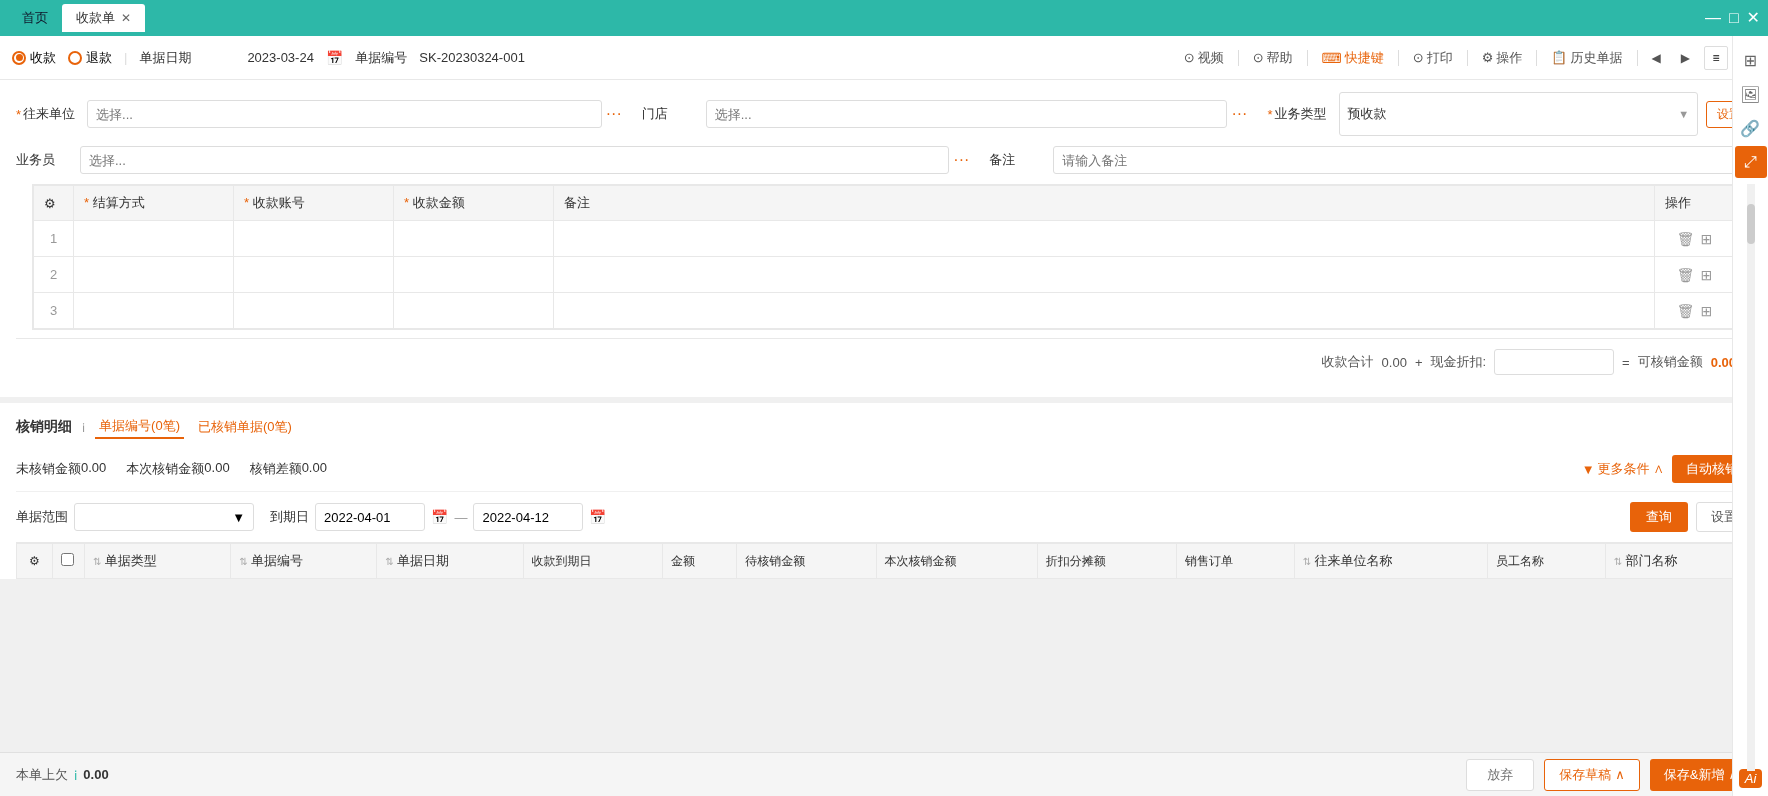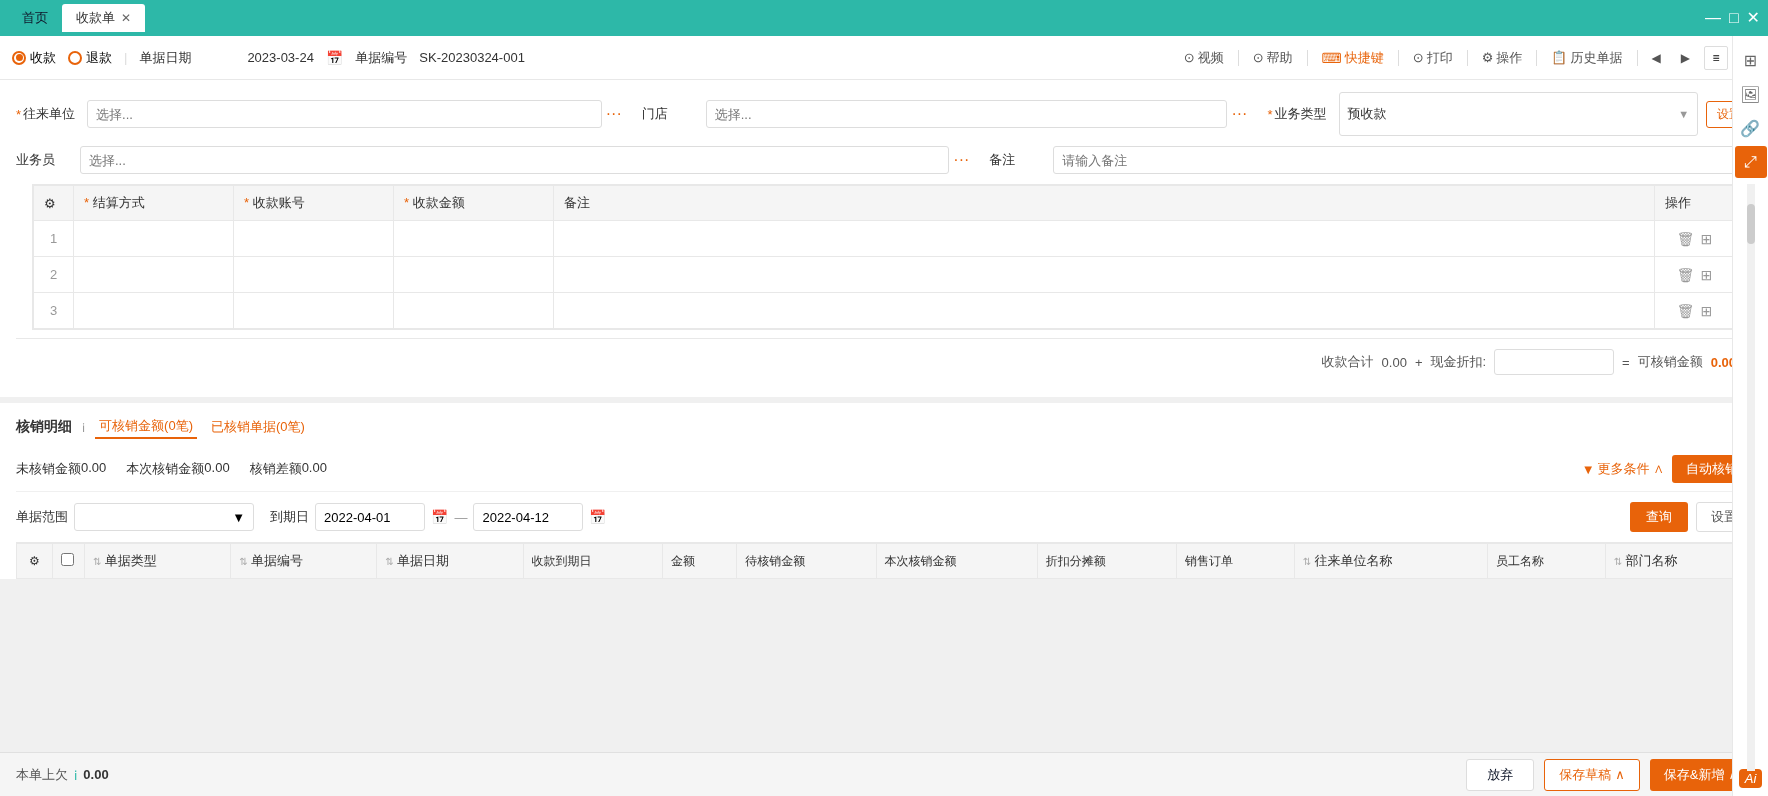--- a/index.html
+++ b/index.html
@@ -220,21 +220,21 @@
       display: flex; align-items: center;
       background: #f5f5f5; padding: 8px 16px;
       border-top: 1px solid #e0e0e0;
       position: fixed; bottom: 0; width: 1768px;
       height: 44px;
     }
     .footer-left { display: flex; align-items: center; gap: 6px; color: #555; }
     .footer-info-icon { color: #2db8a8; cursor: pointer; }
     .footer-actions { margin-left: auto; display: flex; gap: 10px; }
     .btn-discard {
-      background: #fff; color: #0f172a;
+      background: #fff; color: #737373;
       border: 1px solid #ddd; padding: 6px 20px;
       border-radius: 3px; cursor: pointer; font-size: 13px;
     }
     .btn-save-draft {
       background: #fff; color: #e8630a;
       border: 1px solid #e8630a; padding: 6px 14px;
       border-radius: 3px; cursor: pointer; font-size: 13px;
       display: flex; align-items: center; gap: 4px;
     }
     .btn-save-new {
@@ -460,21 +460,21 @@
         <span class="summary-label">=</span>
         <span class="summary-label">可核销金额</span>
         <span class="summary-orange">0.00</span>
       </div>
     </div>
 
     <div class="verify-section">
       <div class="verify-header">
         <span class="verify-title">核销明细</span>
         <span class="verify-info">ℹ</span>
-        <span class="verify-tab active">可核销金额(0笔)</span>
+        <span class="verify-tab active">单据编号(0笔)</span>
         <span class="verify-tab">已核销单据(0笔)</span>
       </div>
 
       <div class="verify-stats">
         <div class="verify-stat">
           <span class="verify-stat-label">未核销金额</span>
           <span class="verify-stat-value">0.00</span>
         </div>
         <div class="verify-stat">
           <span class="verify-stat-label">本次核销金额</span>

